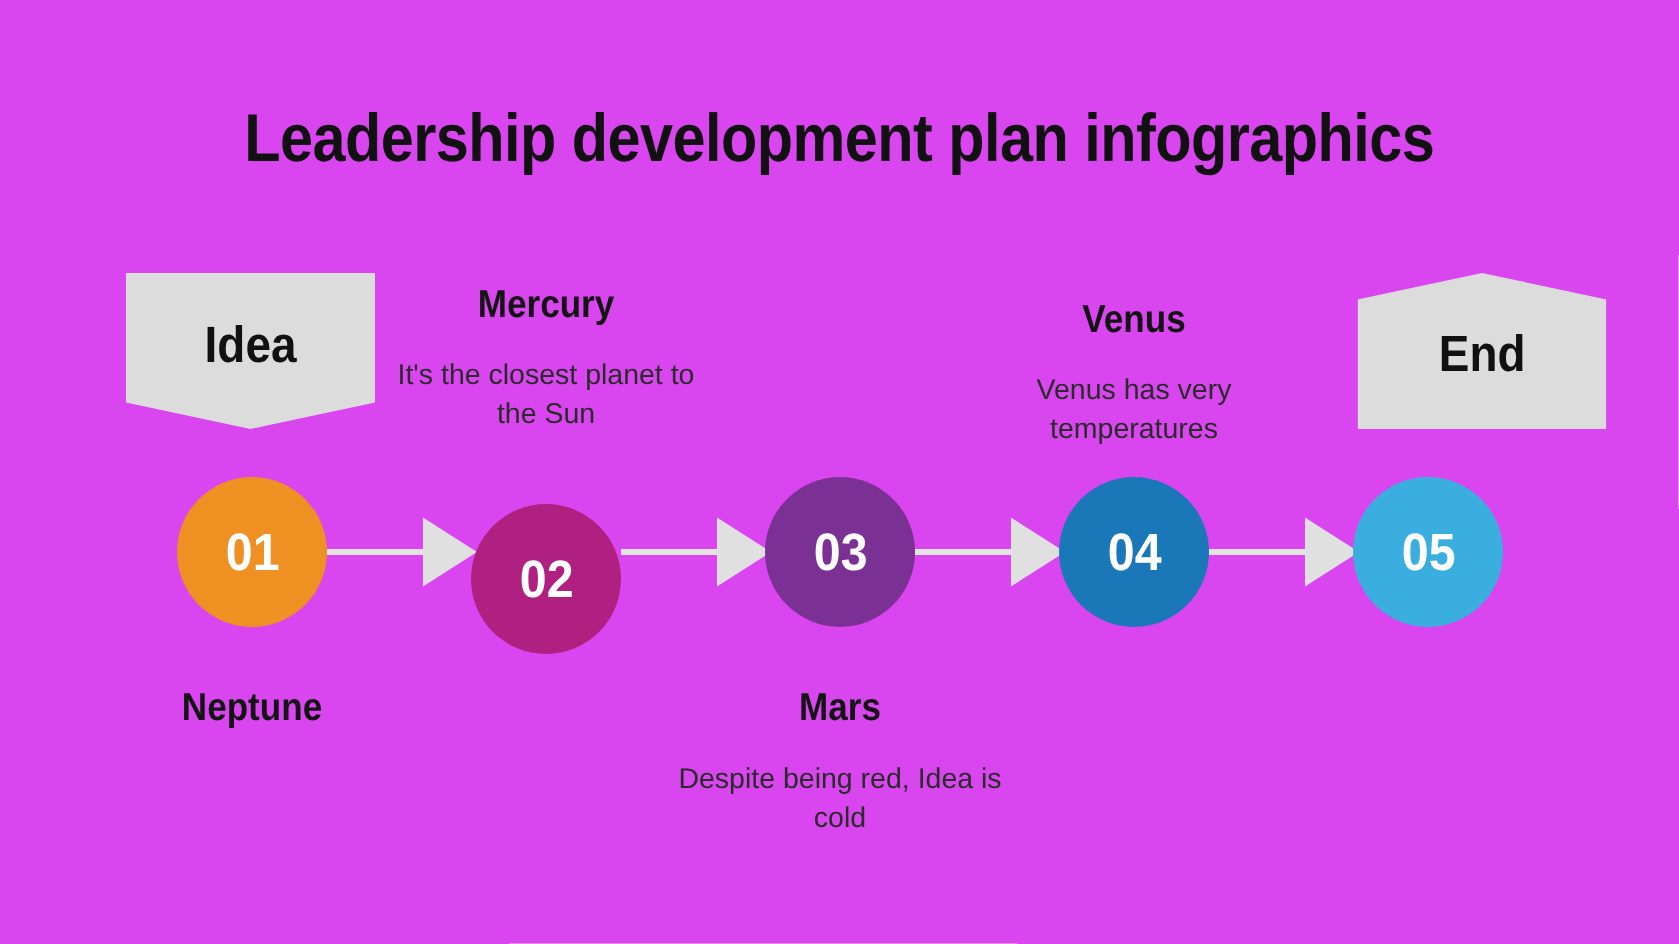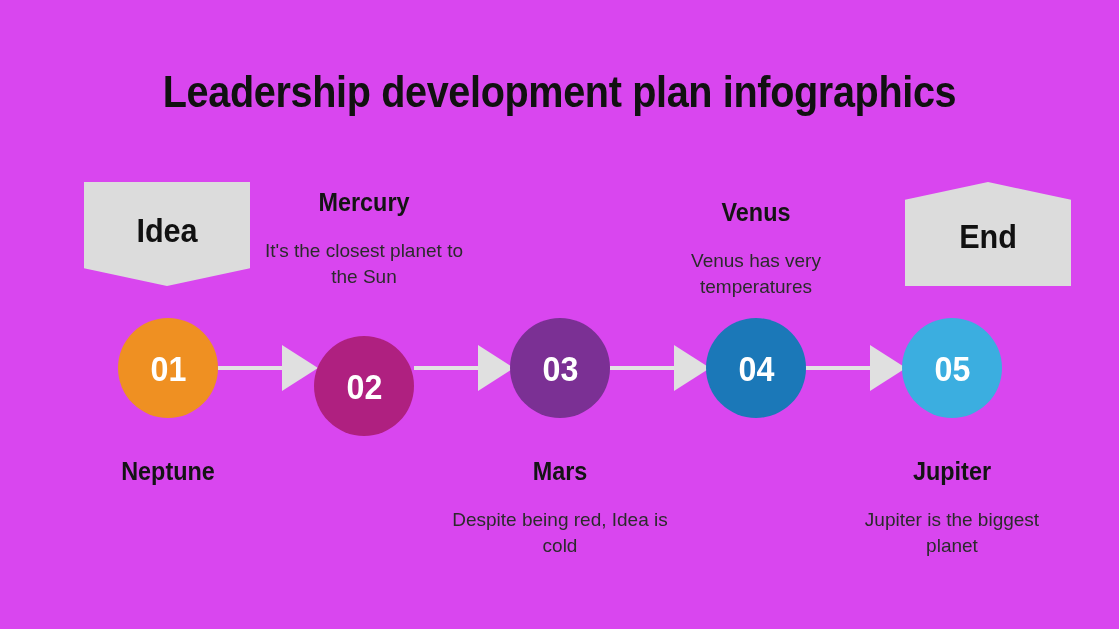--- a/index.html
+++ b/index.html
@@ -198,19 +198,15 @@
       <span class="node-number">04</span>
     </div>
     <div class="label-block" style="left:646px; top:196px;">
       <div class="label-title">Venus</div>
       <div class="label-desc">Venus has very temperatures</div>
     </div>
 
     <div class="node-circle" style="left:902px; top:318px; background:#3baee0;">
       <span class="node-number">05</span>
     </div>
-    <div class="label-block" style="left:842px; top:455px;">
-      <div class="label-title">Jupiter</div>
-      <div class="label-desc">Jupiter is the biggest planet</div>
-    </div>
 
   </div>
 </div>
 
 </body></html>

